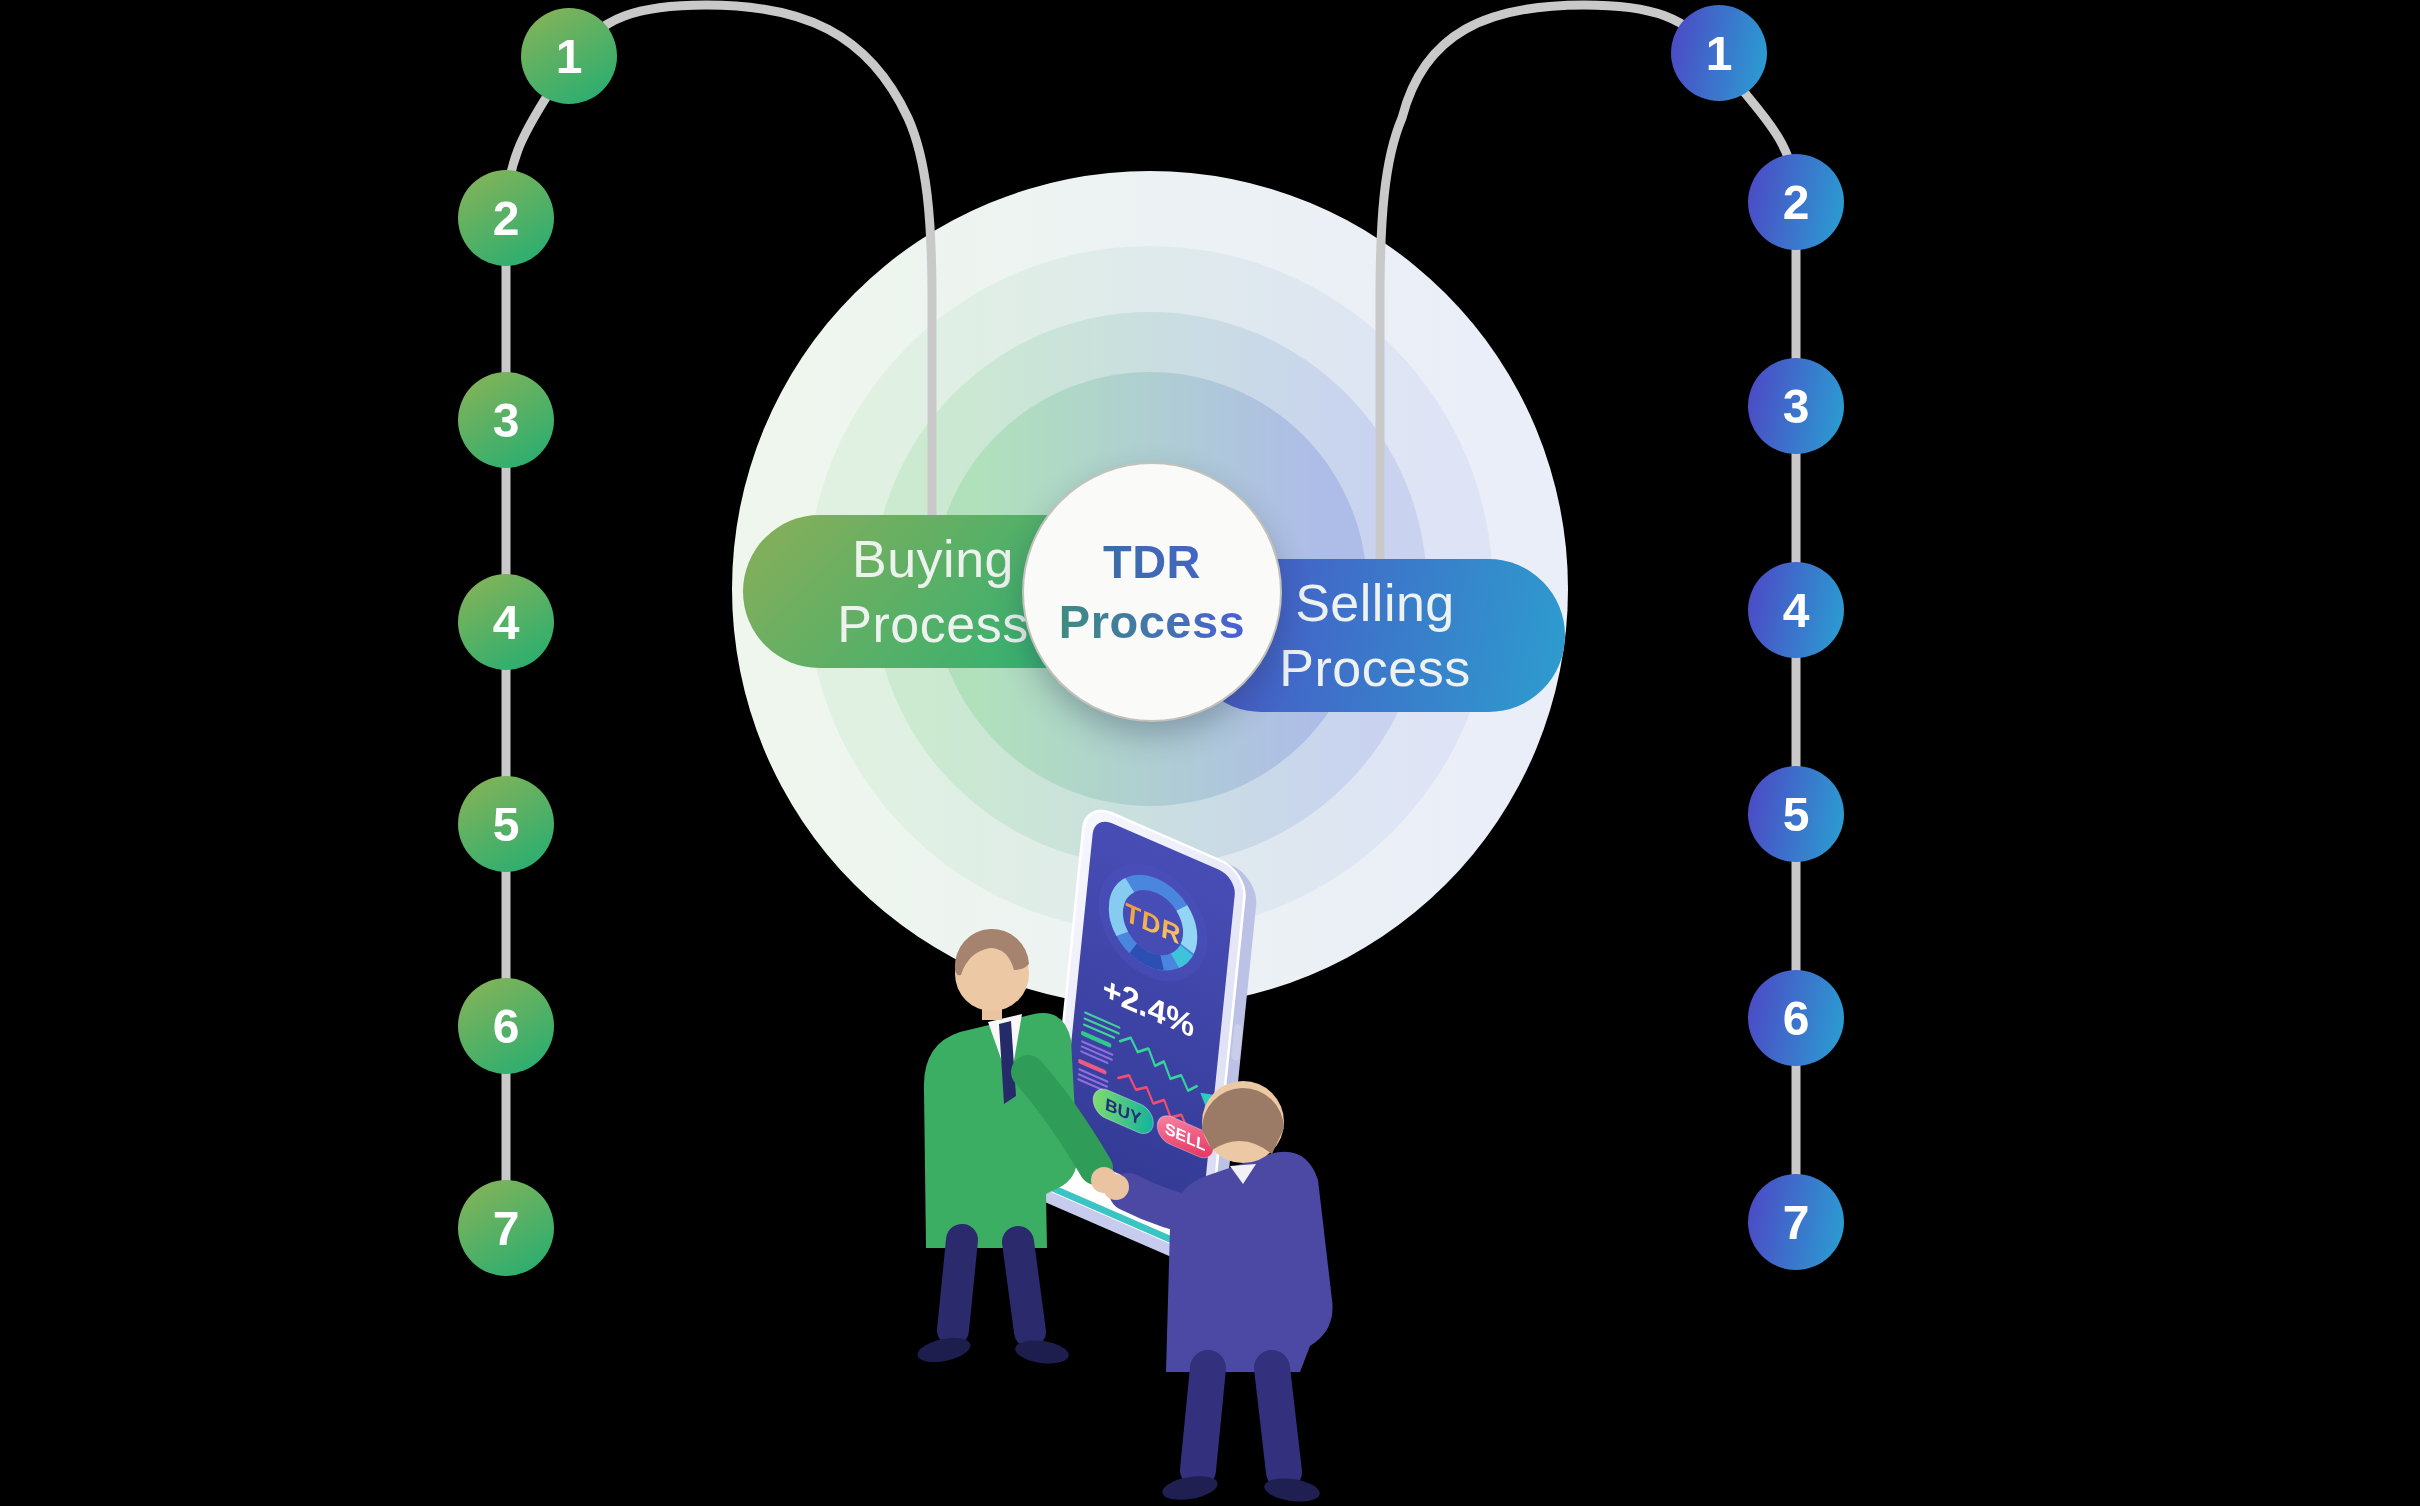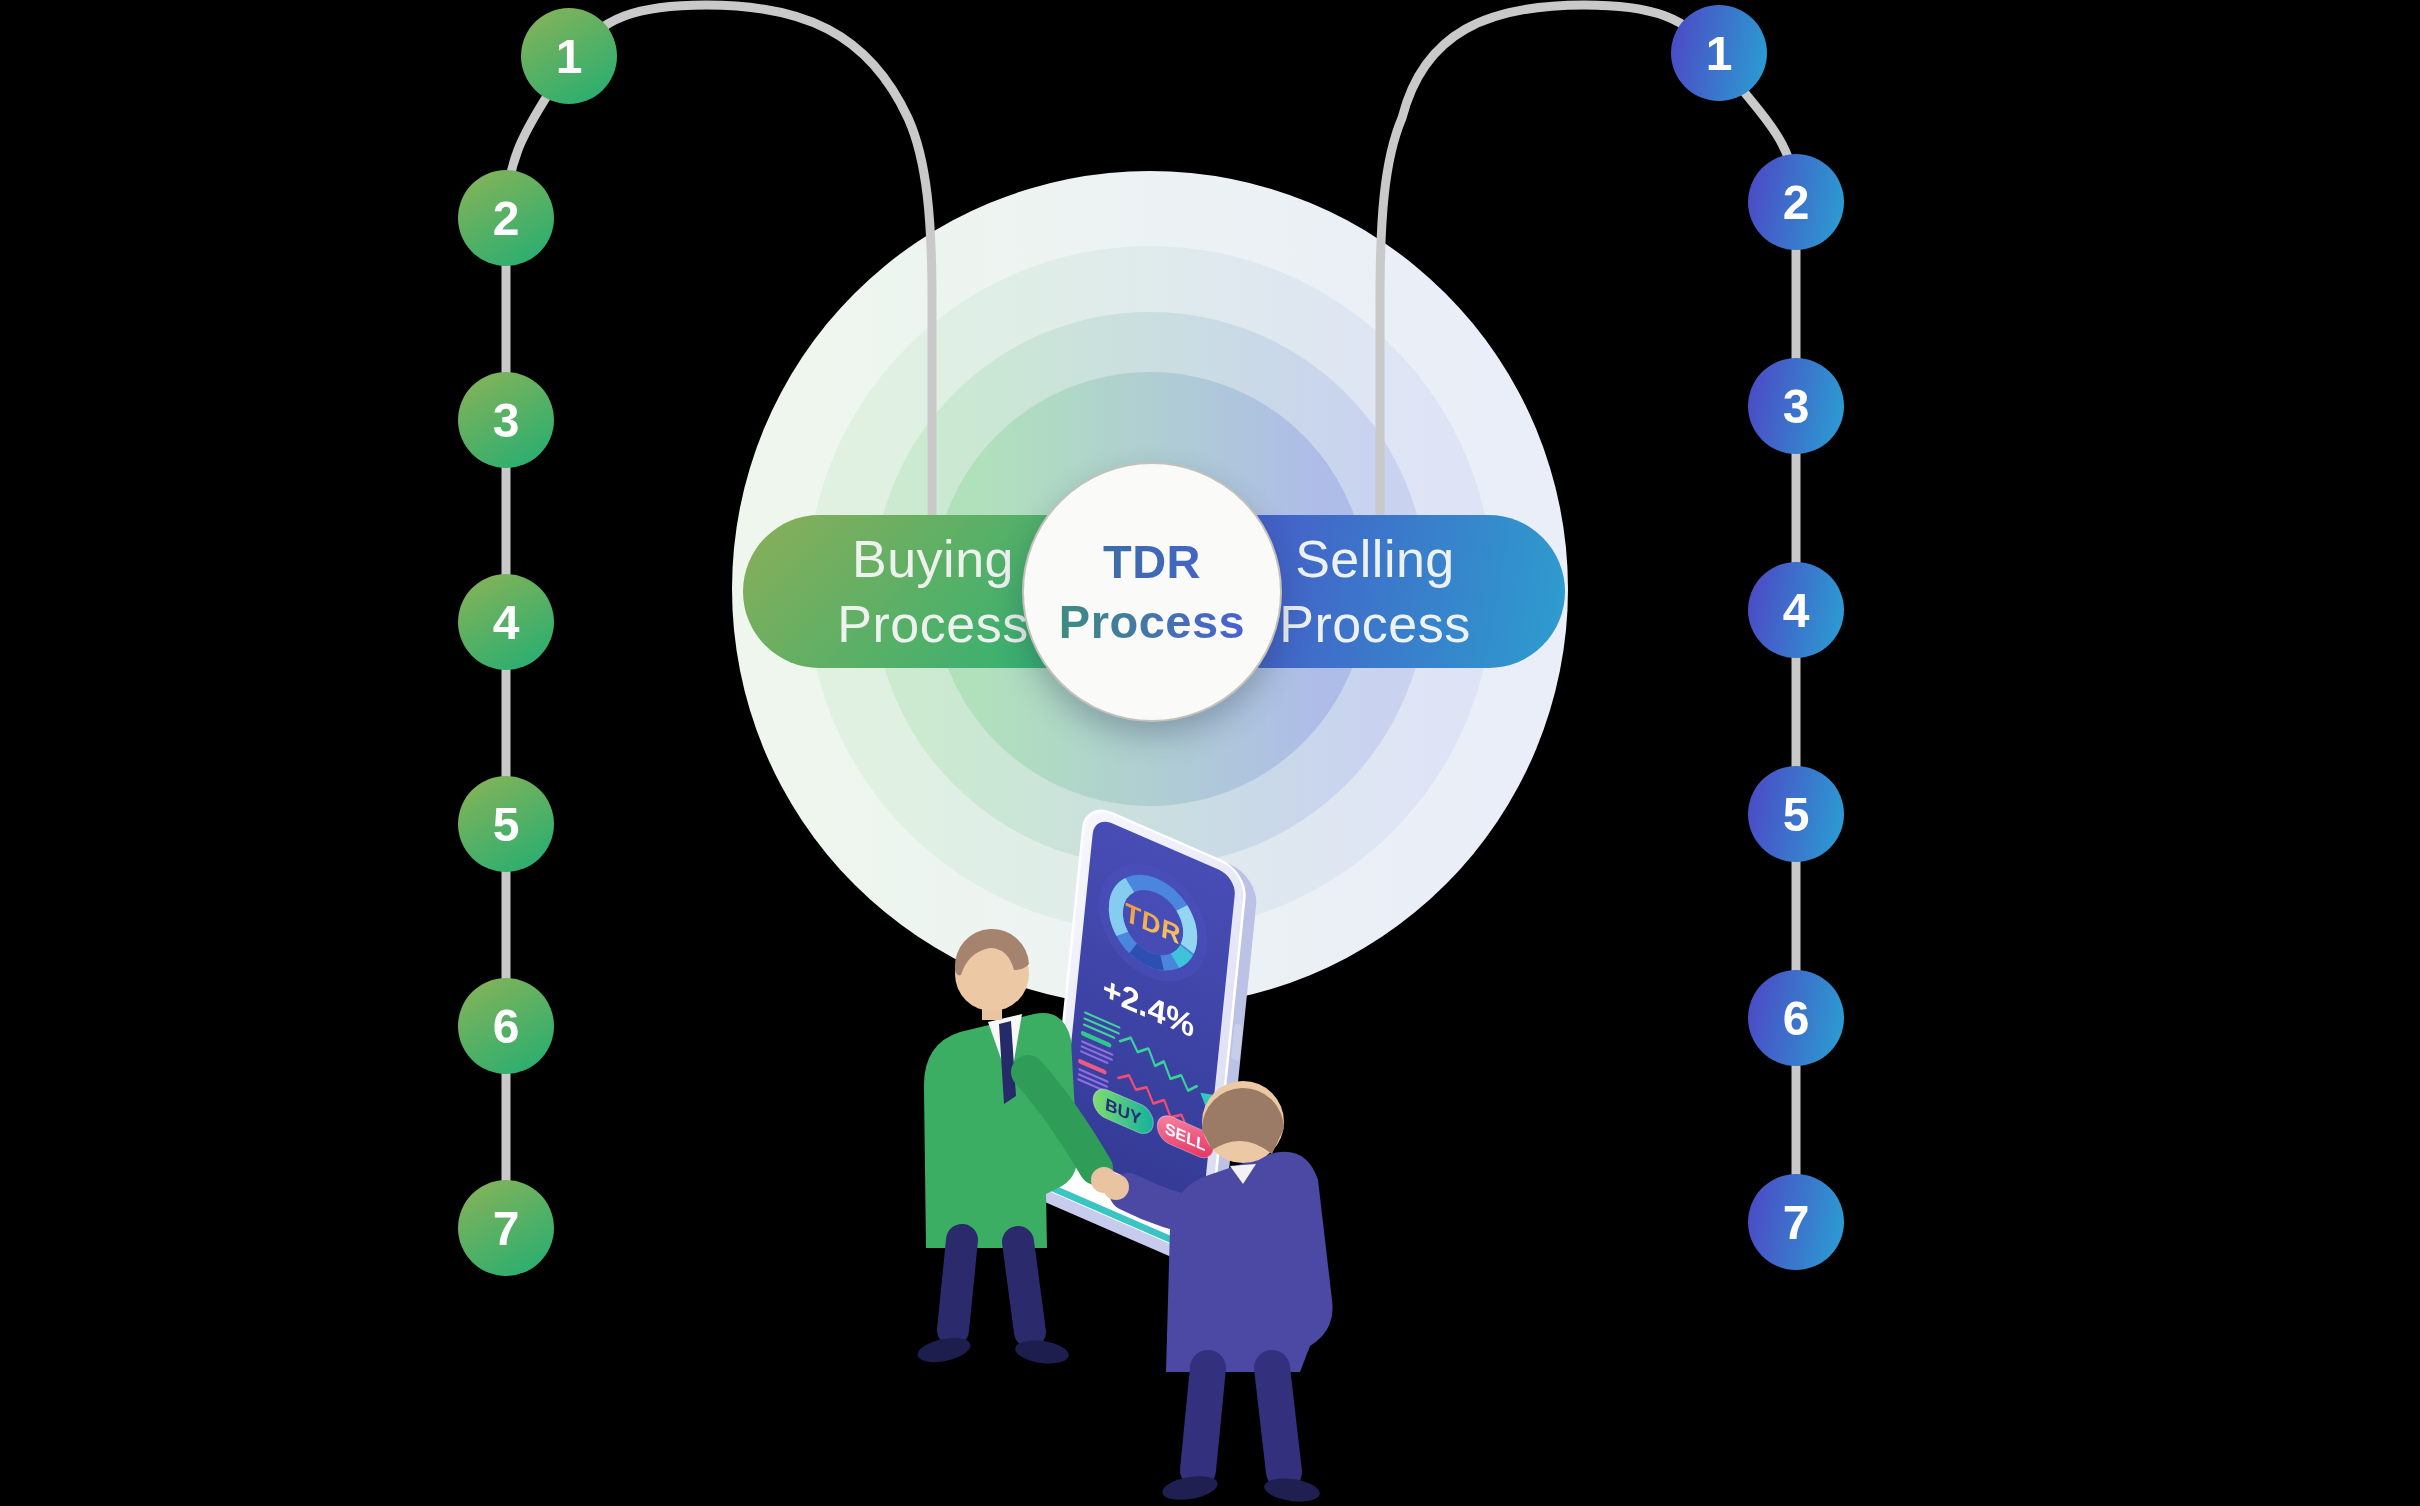--- a/index.html
+++ b/index.html
@@ -8,21 +8,21 @@
     font-family:"Liberation Sans", sans-serif;
   }
   .scene{position:absolute;left:0;top:0;}
   
   .pill{
     position:absolute;top:515px;height:153px;border-radius:77px;
     display:flex;flex-direction:column;align-items:center;justify-content:center;
     color:#edf2ef;font-size:52px;line-height:1.24;font-weight:400;letter-spacing:.5px;
   }
   .pill-buying{left:743px;width:380px;background:linear-gradient(135deg,#8bae58 0%,#2fb173 90%);}
-  .pill-selling{left:1185px;width:380px;background:linear-gradient(100deg,#4b51c6 0%,#2d9dce 100%);}
+  .pill-selling{left:1185px;width:380px;background:linear-gradient(100deg,#4b51c6 0%,#2d9dce 100%);margin-top:44px;}
   
   .hub{
     position:absolute;left:1022px;top:462px;width:260px;height:260px;border-radius:50%;
     box-sizing:border-box;background:#fafaf8;border:2px solid #c2c1bb;
     box-shadow:0 14px 30px rgba(40,50,80,.30);
     display:flex;flex-direction:column;align-items:center;justify-content:center;
     font-weight:bold;font-size:47px;line-height:1.28;letter-spacing:.5px;
   }
   .hub-l1{background:linear-gradient(90deg,#3d6da5,#4365c5);-webkit-background-clip:text;background-clip:text;color:transparent;}
   .hub-l2{background:linear-gradient(90deg,#3e8c80,#4a5fd5);-webkit-background-clip:text;background-clip:text;color:transparent;}

